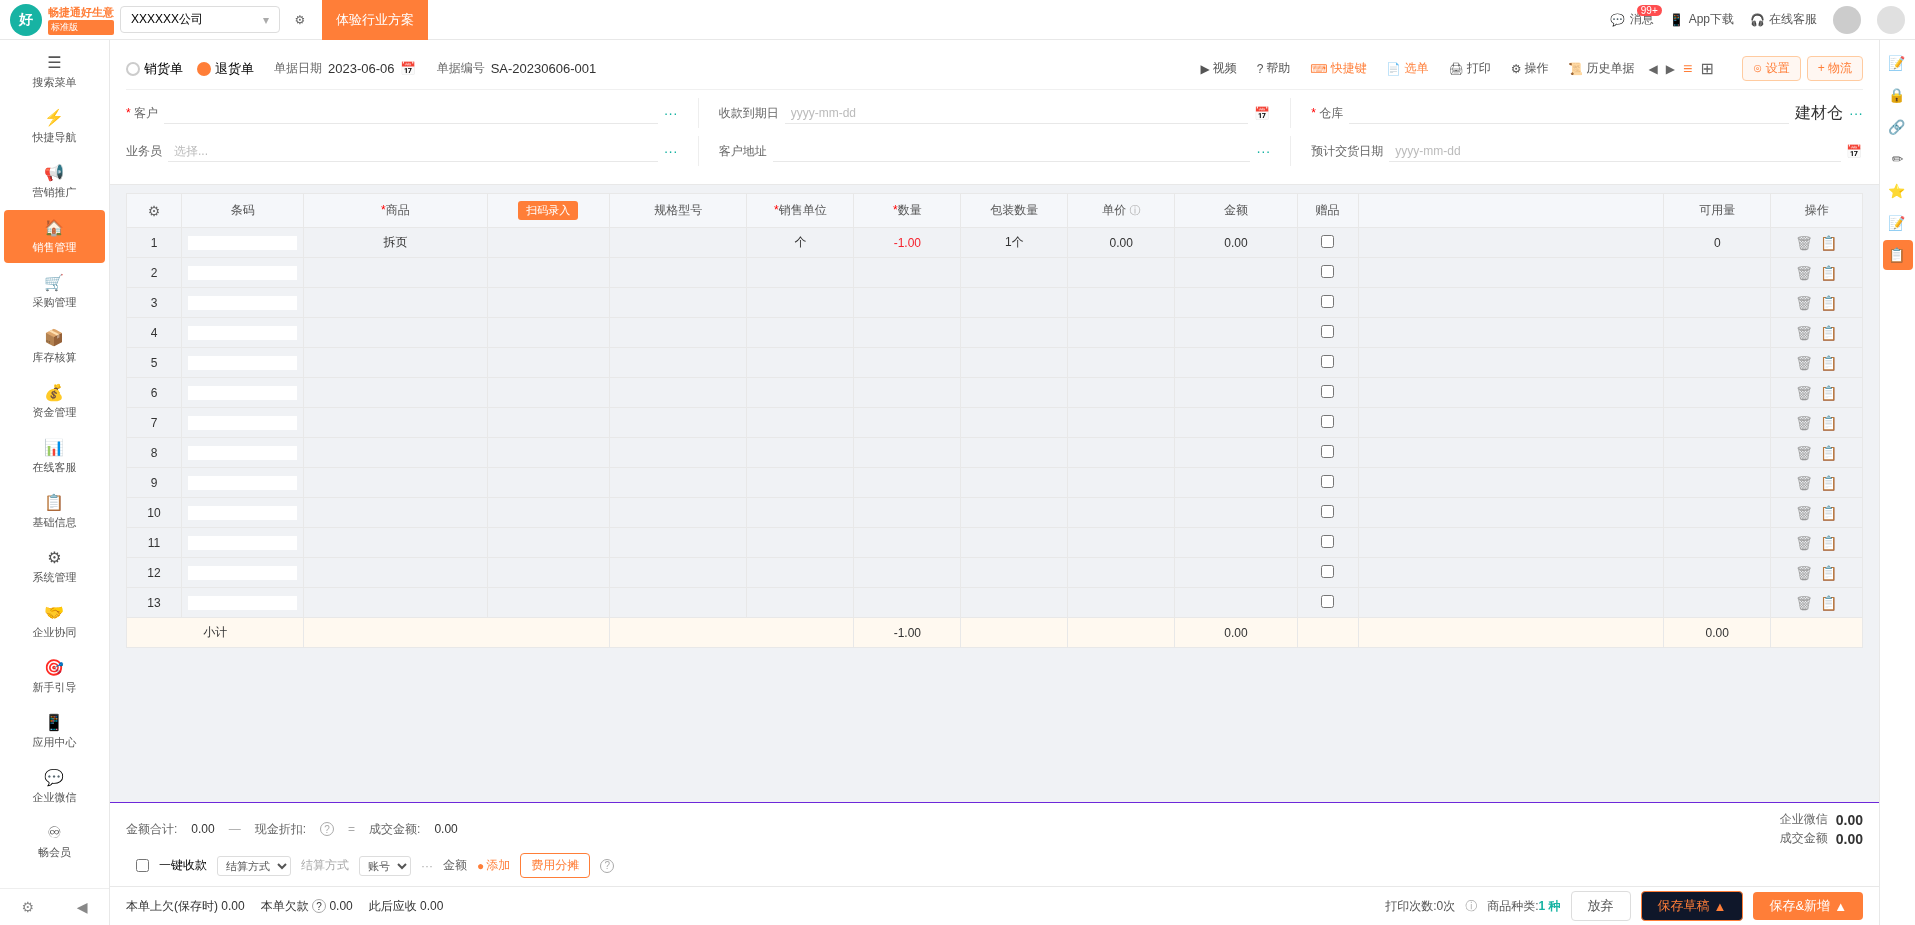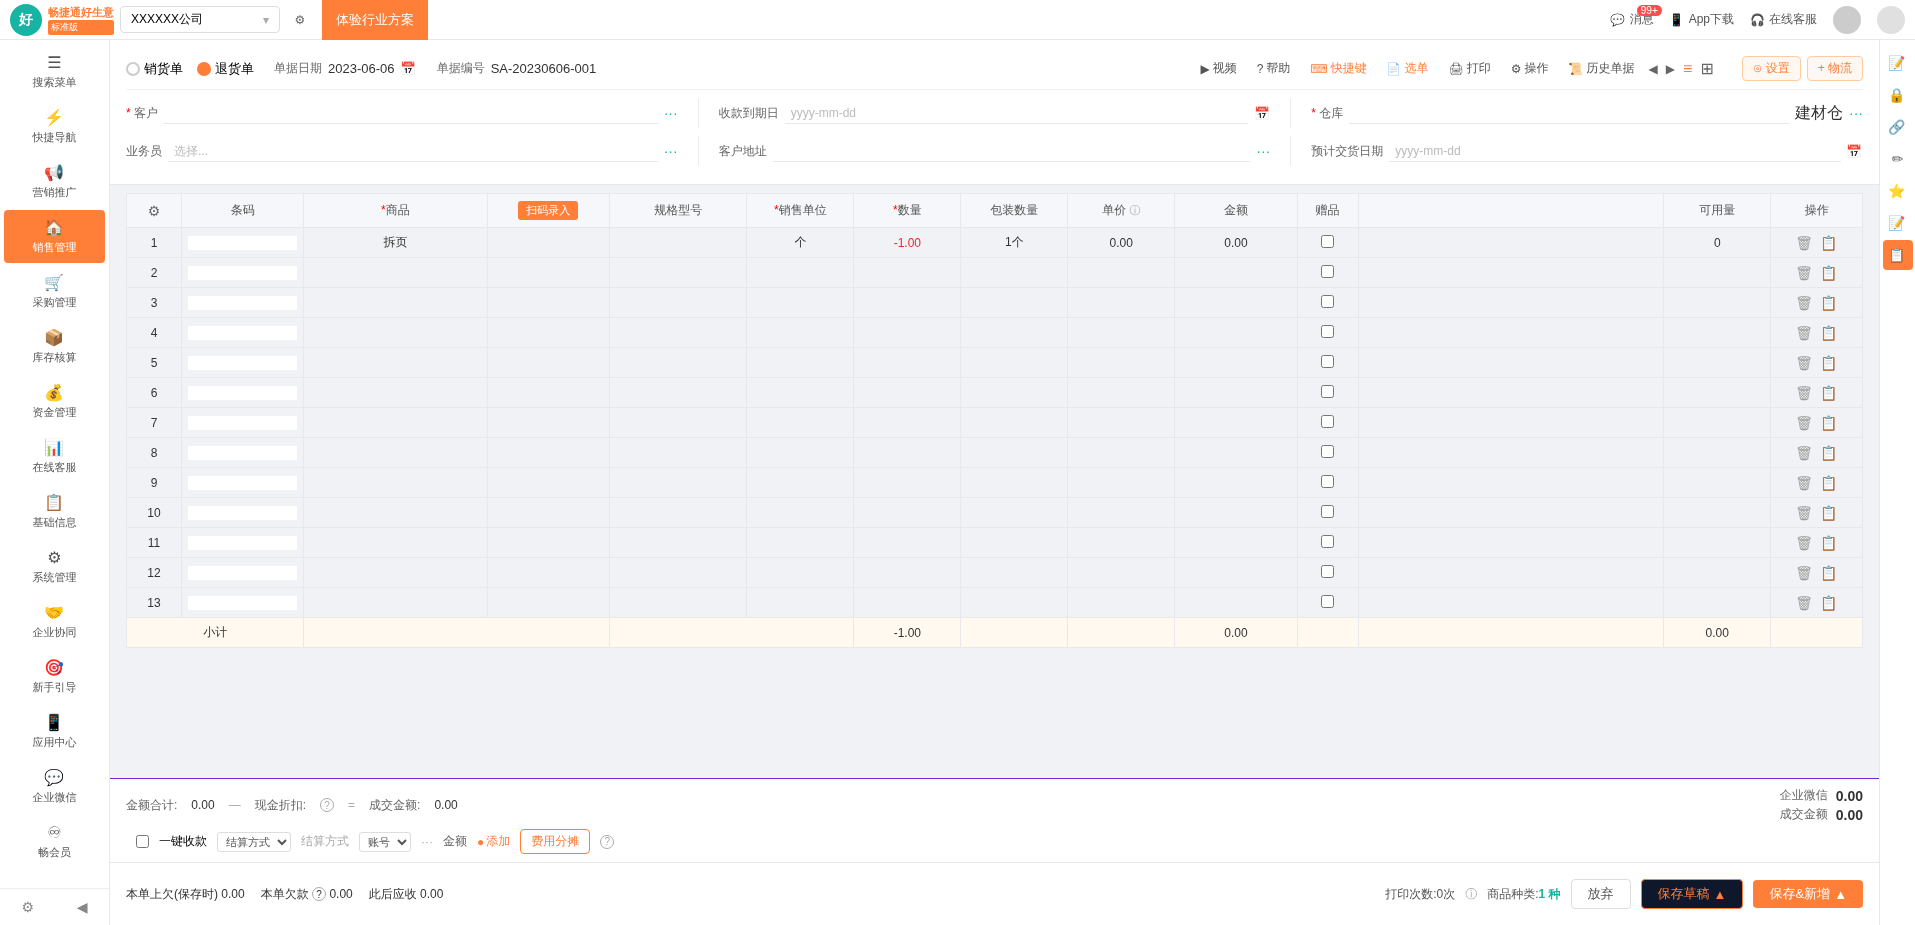--- a/index.html
+++ b/index.html
@@ -91,21 +91,21 @@
     .summary-dash { color: #aaa; }
     .summary-eq { color: #aaa; }
     .payment-row { display: flex; align-items: center; gap: 10px; font-size: 12px; padding-left: 10px; }
     .checkbox-small { width: 13px; height: 13px; cursor: pointer; }
     .select-small { border: 1px solid #ddd; border-radius: 3px; padding: 2px 4px; font-size: 11px; color: #555; background: #fff; cursor: pointer; }
     .dots-btn { color: #17b3a3; cursor: pointer; }
     .add-btn { display: flex; align-items: center; gap: 2px; color: #ff7e38; cursor: pointer; font-size: 12px; }
     .expense-btn { border: 1px solid #ff7e38; color: #ff7e38; background: #fff; border-radius: 4px; padding: 3px 10px; cursor: pointer; font-size: 12px; }
 
     
-    .footer-bar { background: #fff; border-top: 1px solid #e8e8e8; padding: 16px 16px; display: flex; align-items: center; gap: 16px; font-size: 12px; }
+    .footer-bar { background: #fff; border-top: 1px solid #e8e8e8; padding: 4px 16px; display: flex; align-items: center; gap: 16px; font-size: 12px; }
     .footer-stat { color: #555; }
     .footer-stat span { color: #333; font-weight: 500; }
     .footer-right { margin-left: auto; display: flex; align-items: center; gap: 10px; }
     .print-info { color: #555; }
     .product-count { color: #555; }
     .discard-btn { border: 1px solid #ddd; background: #fff; border-radius: 4px; padding: 5px 16px; cursor: pointer; font-size: 13px; color: #555; }
     .save-draft-btn { border: 1px solid #ff7e38; background: #0f172a; color: #ff7e38; border-radius: 4px; padding: 5px 16px; cursor: pointer; font-size: 13px; display: flex; align-items: center; gap: 4px; }
     .save-new-btn { background: #ff7e38; color: #fff; border: none; border-radius: 4px; padding: 5px 16px; cursor: pointer; font-size: 13px; display: flex; align-items: center; gap: 4px; }
 
     

